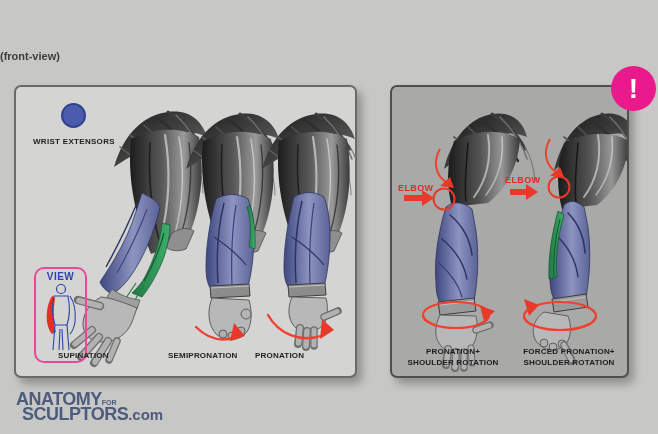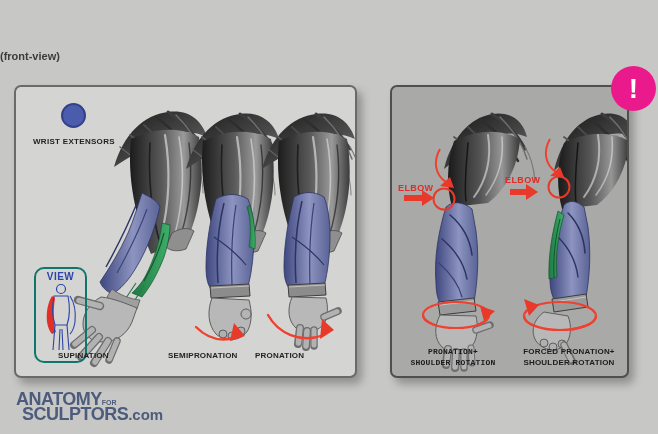--- a/index.html
+++ b/index.html
@@ -18,21 +18,21 @@
   .panel-right{left:390px;width:239px;background:#a9a9a7;border:2px solid #4f4f4d;}
   .panel svg.art{position:absolute;left:0;top:0;}
   
   .legend-row{position:absolute;display:flex;align-items:center;gap:9px;flex-direction:column;}
   .legend-dot{width:25px;height:25px;border-radius:50%;}
   .dot-blue{background:#4a5cab;border:2px solid #33418a;}
   .dot-green{background:#2aa257;border:2px solid #1d7a40;}
   .legend-label{font-size:8px;font-weight:bold;color:#222;letter-spacing:.3px;}
   
   .view-box{position:absolute;left:18px;top:180px;width:53px;height:96px;
-            border:2px solid #0f766e;border-radius:10px;text-align:center;}
+            border:2px solid #ec4899;border-radius:10px;text-align:center;}
   .view-label{font-size:10px;font-weight:bold;color:#2b46a8;margin-top:2px;letter-spacing:.5px;}
   
   .caption{position:absolute;font-size:8px;font-weight:bold;color:#222;
            letter-spacing:.2px;text-align:left;}
   .caption2{position:absolute;font-size:8px;font-weight:bold;color:#1c1c1c;
             letter-spacing:.2px;text-align:center;line-height:1.35;}
   .elbow-label{position:absolute;font-size:9px;font-weight:bold;color:#e32a26;letter-spacing:.4px;}
   
   .alert-badge{position:absolute;left:611px;top:66px;width:45px;height:45px;border-radius:50%;
                background:#ea1a8d;display:flex;align-items:center;justify-content:center;
@@ -297,21 +297,21 @@
         <circle cx="167" cy="100" r="10.5" fill="none" stroke="#e8392b" stroke-width="2"></circle>
         <path d="M158,52 C151,64 153,78 164,85" fill="none" stroke="#ef4130" stroke-width="2"></path>
         <path d="M168,80 L172,90 L158,89 Z" fill="#e8392b"></path>
         <path d="M118,102 L134,102 L134,97 L146,105 L134,113 L134,108 L118,108 Z" fill="#e8392b"></path>
       </g>
     </svg>
 
     <div class="elbow-label" style="left:6px;top:96px;">ELBOW</div>
     <div class="elbow-label" style="left:113px;top:88px;">ELBOW</div>
 
-    <div class="caption2" style="top:260px;left:0px;width:122px;font-family:Liberation Mono, monospace;">
+    <div class="caption2" style="top:260px;left:0px;width:122px;">
       <div>PRONATION+</div>
       <div>SHOULDER ROTATION</div>
     </div>
     <div class="caption2" style="top:260px;left:118px;width:118px;">
       <div>FORCED PRONATION+</div>
       <div>SHOULDER ROTATION</div>
     </div>
   </div>
 
   <div class="alert-badge">

